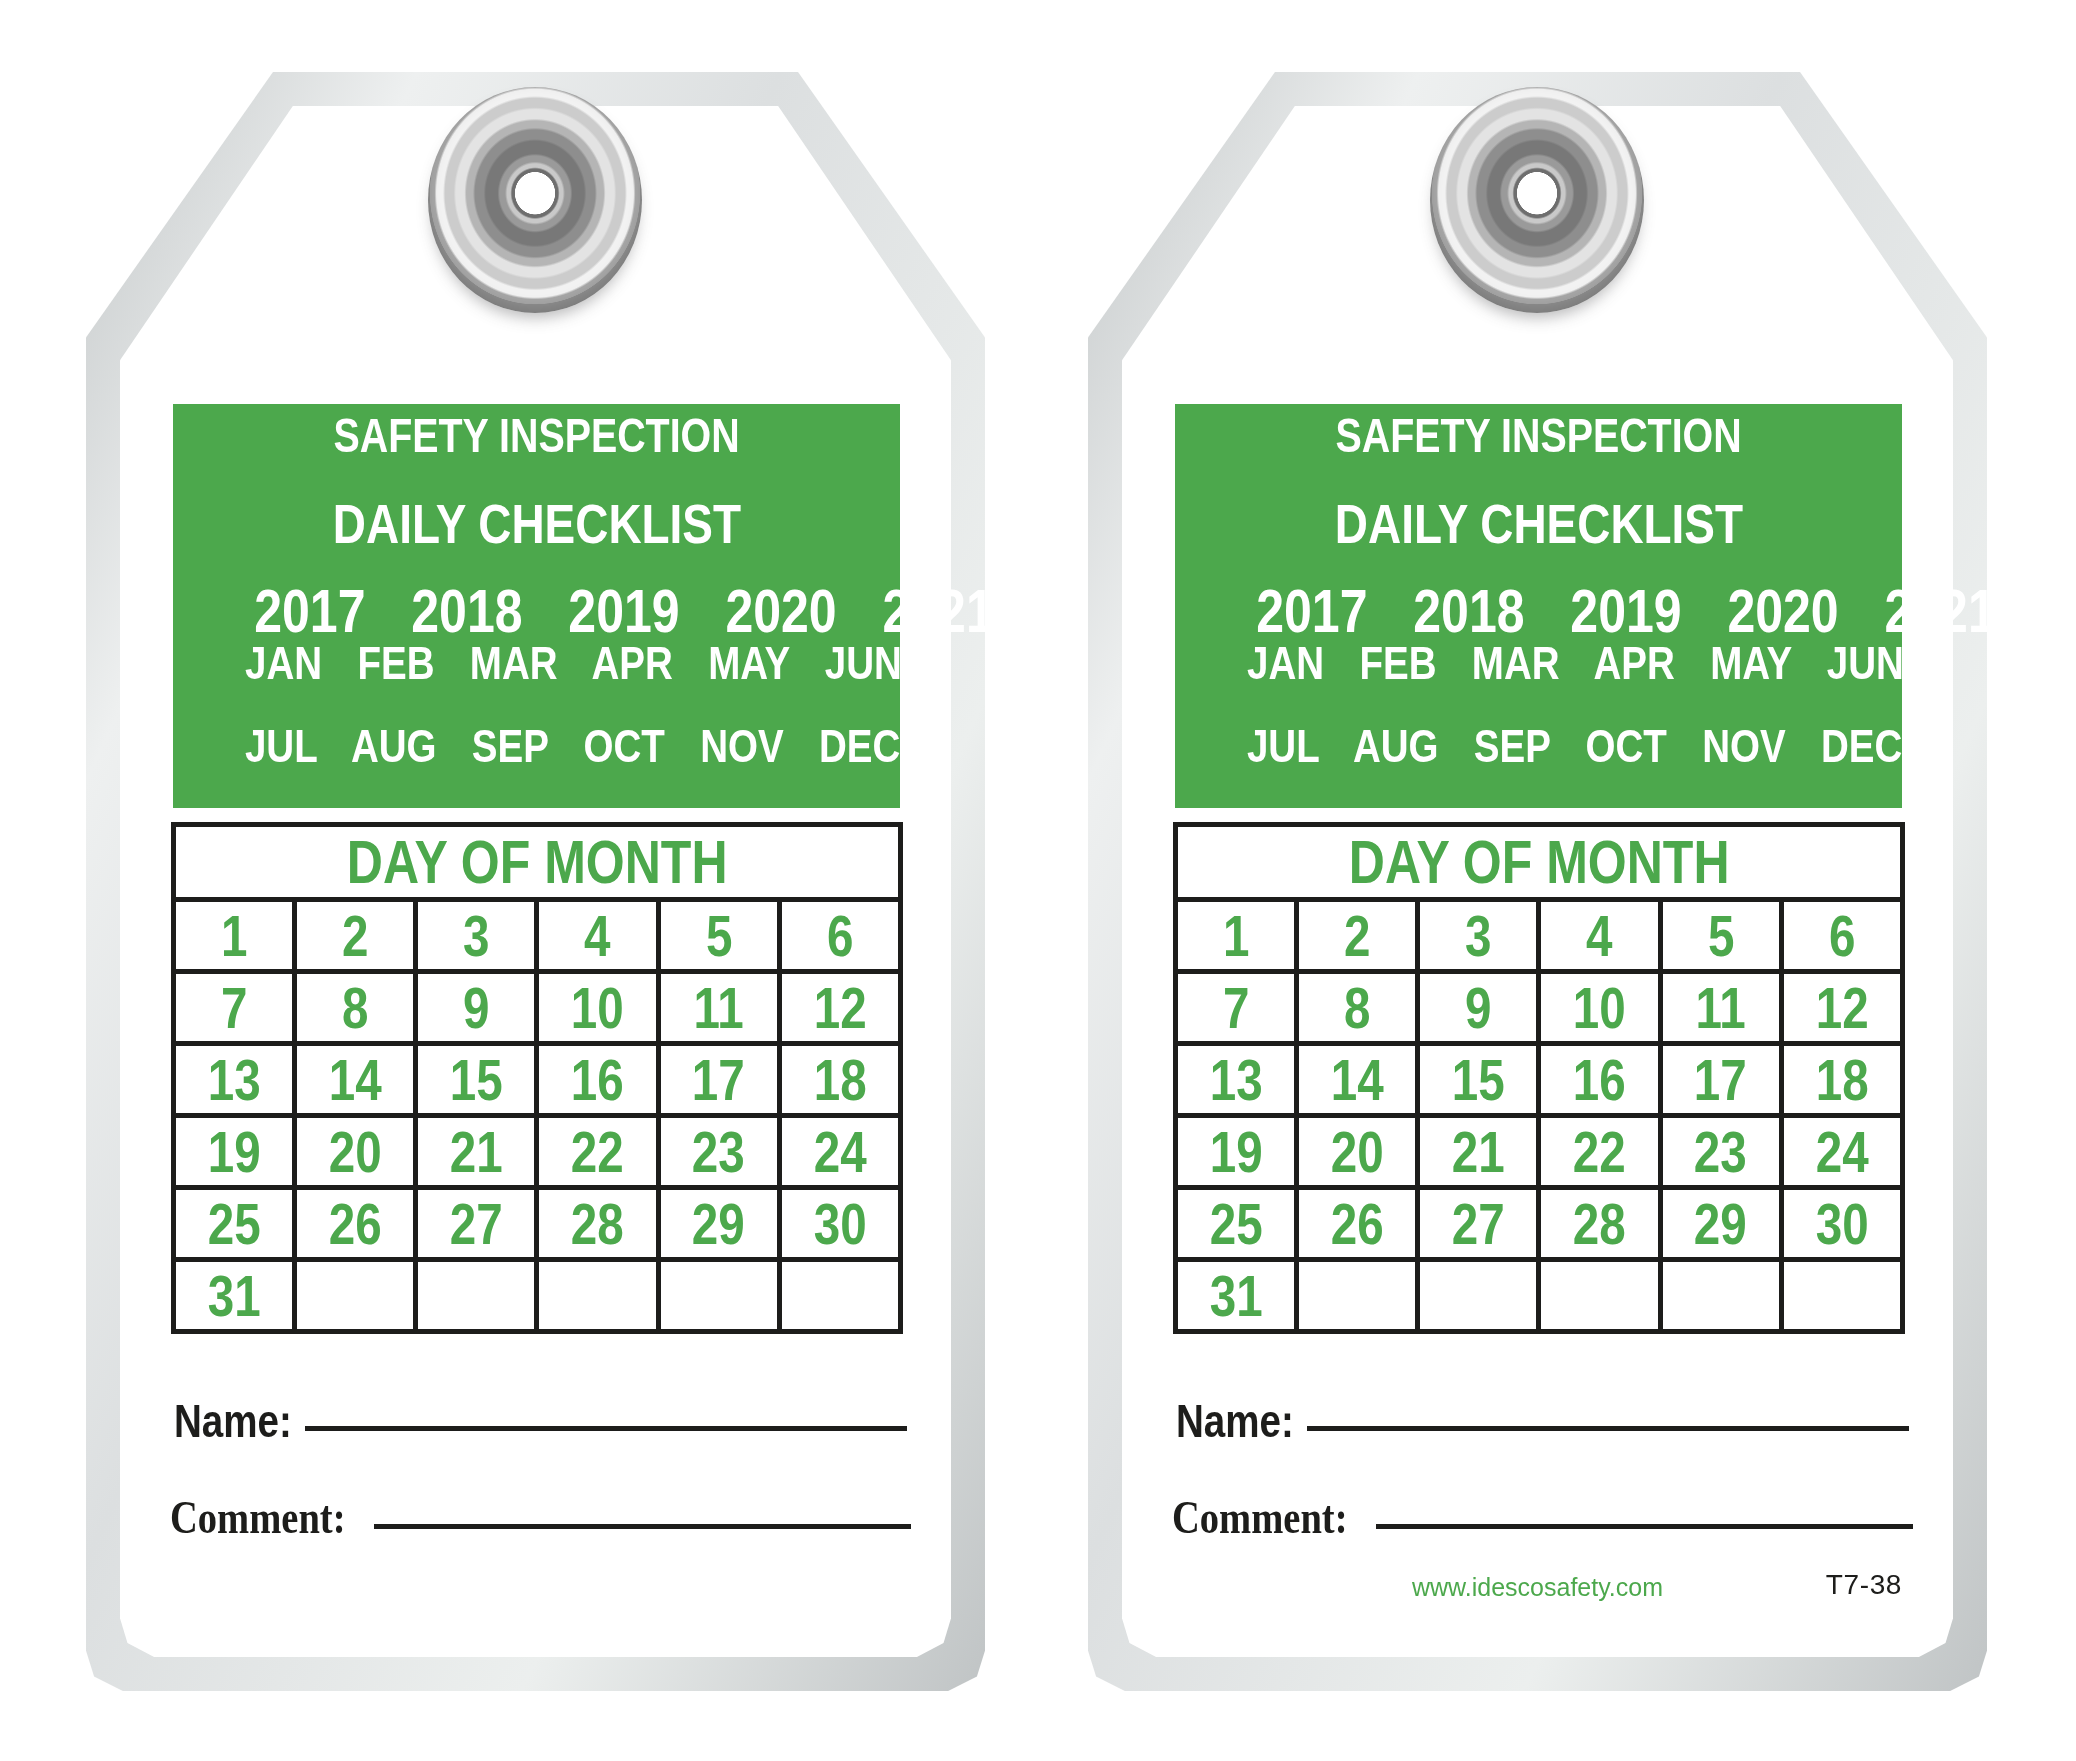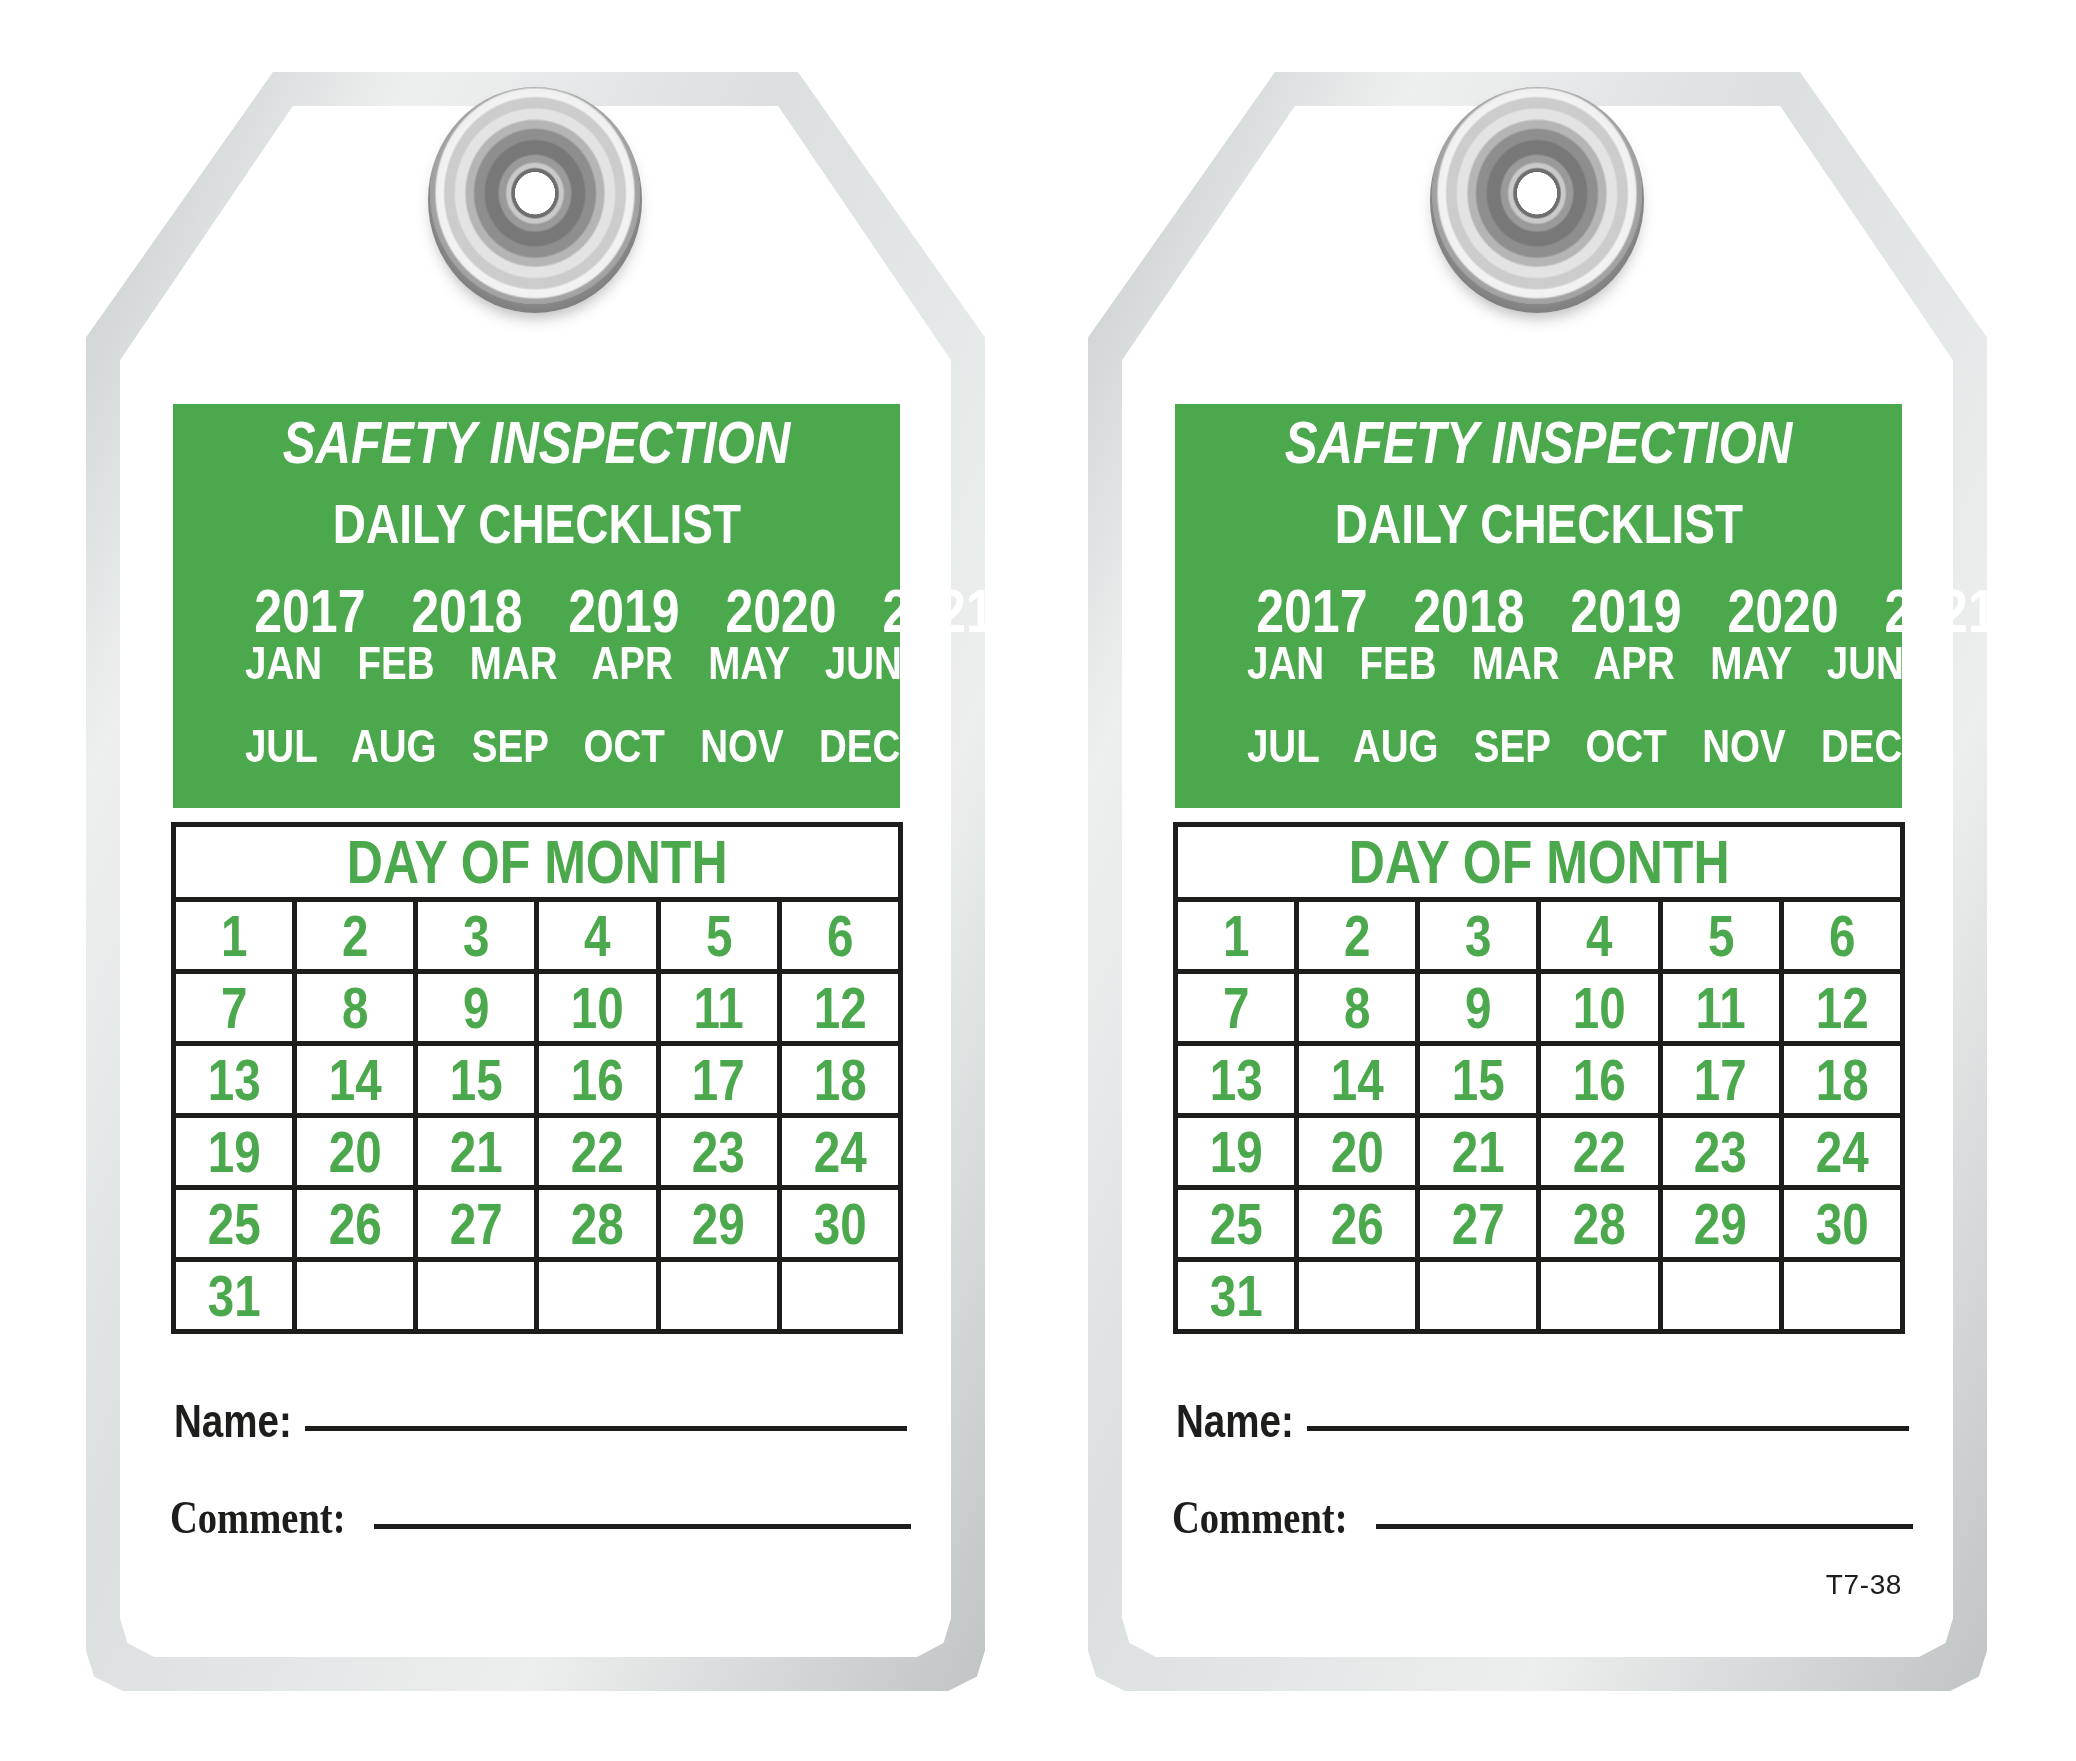--- a/index.html
+++ b/index.html
@@ -39,21 +39,21 @@
   .cond{
     display:inline-block;transform:scaleX(.82);transform-origin:center;
     white-space:pre;font-weight:700;line-height:1;
   }
   .cond-left{transform-origin:left;}
   .green-block{
     position:absolute;left:87px;top:332px;width:727px;height:404px;
     background:#4CA84C;text-align:center;color:#ffffff;
   }
   .gb-line{position:absolute;left:0;width:100%;text-align:center;}
-  .gb-t1{top:3.5px;font-size:60px;font-style:italic;}
+  .gb-t1{top:3.5px;font-size:48px;}
   .gb-t2{top:87px;font-size:56px;}
   .gb-years{top:172px;font-size:61px;}
   .gb-m1{top:231px;font-size:47px;}
   .gb-m2{top:314px;font-size:47px;}
   .gb-years .cond,.gb-m1 .cond,.gb-m2 .cond{word-spacing:.18em;}
   .cal{
     position:absolute;left:85px;top:750px;width:732px;height:502px;
     border-collapse:collapse;table-layout:fixed;
   }
   .cal,.cal td{border:5.9px solid #1d1d1b;}
@@ -225,15 +225,16 @@
           <td><span class="cond"></span></td>
         </tr>
       </tbody>
   </table>
 
   <div class="label name-label"><span class="cond cond-left">Name:</span></div>
   <div class="fill-line name-line"></div>
   <div class="label comment-label"><span class="cond cond-left">Comment:</span></div>
   <div class="fill-line comment-line"></div>
 
+  <div class="footer-www"><span>www.idescosafety.com</span></div>
   <div class="footer-num"><span>T7-38</span></div>
 </div>
 
 
 </body></html>

